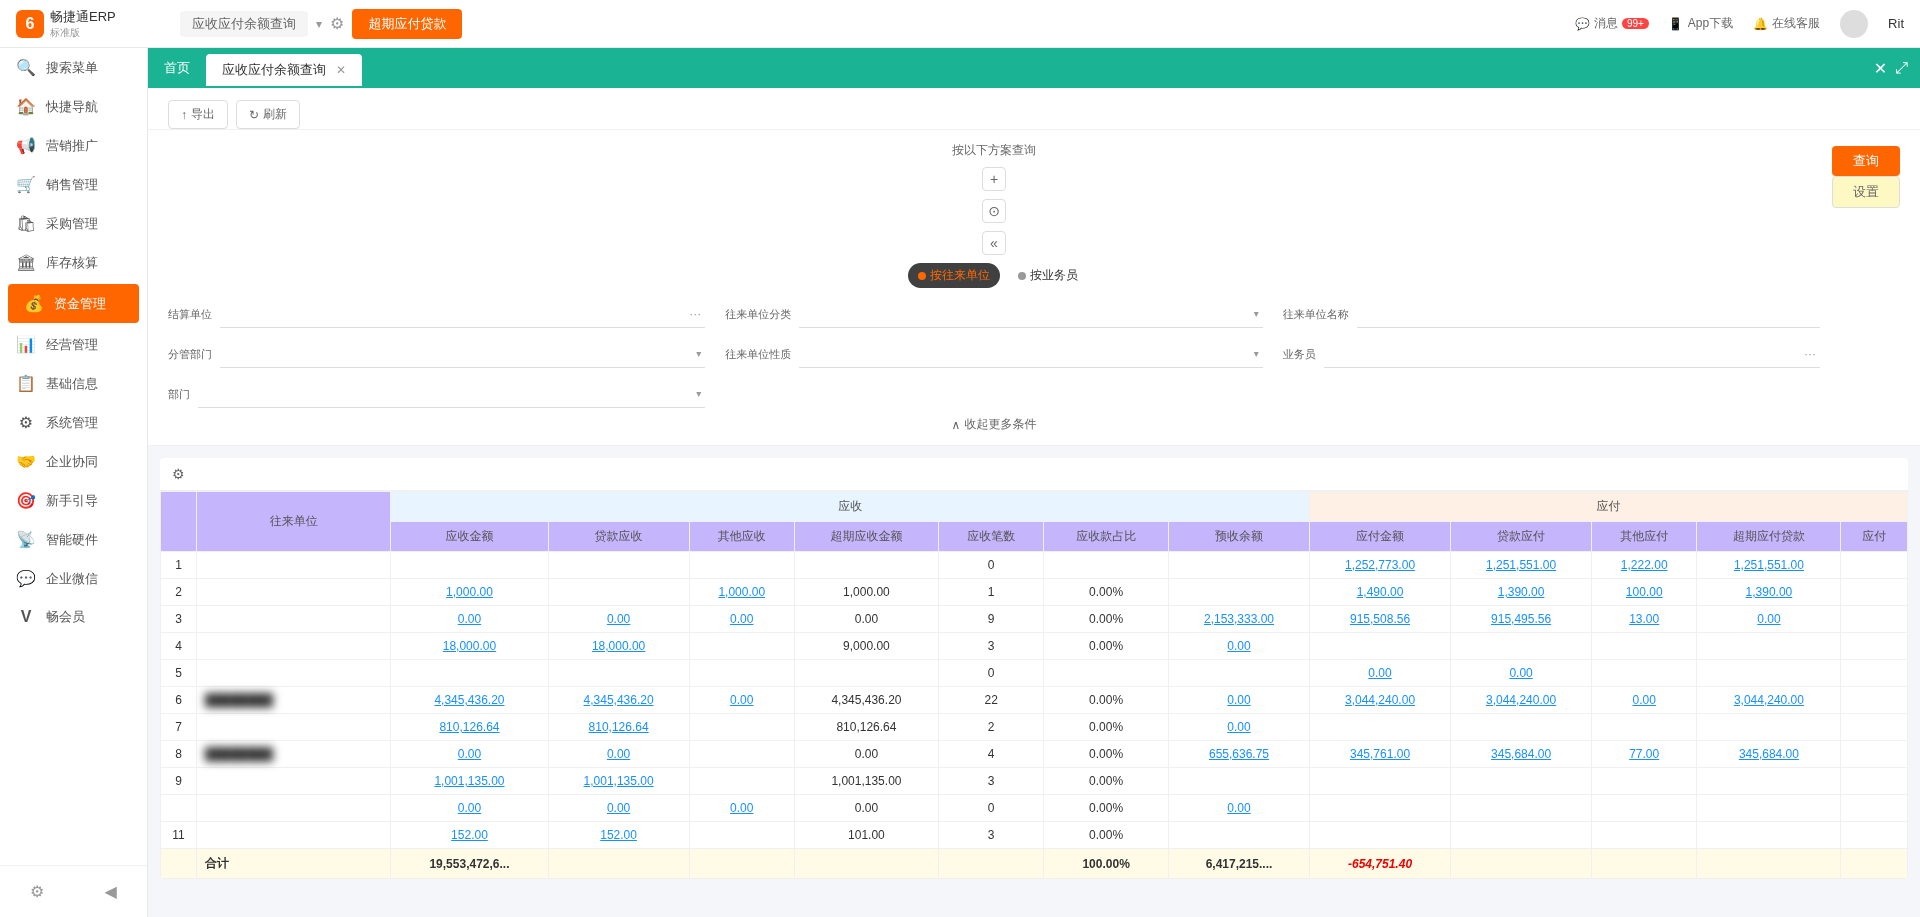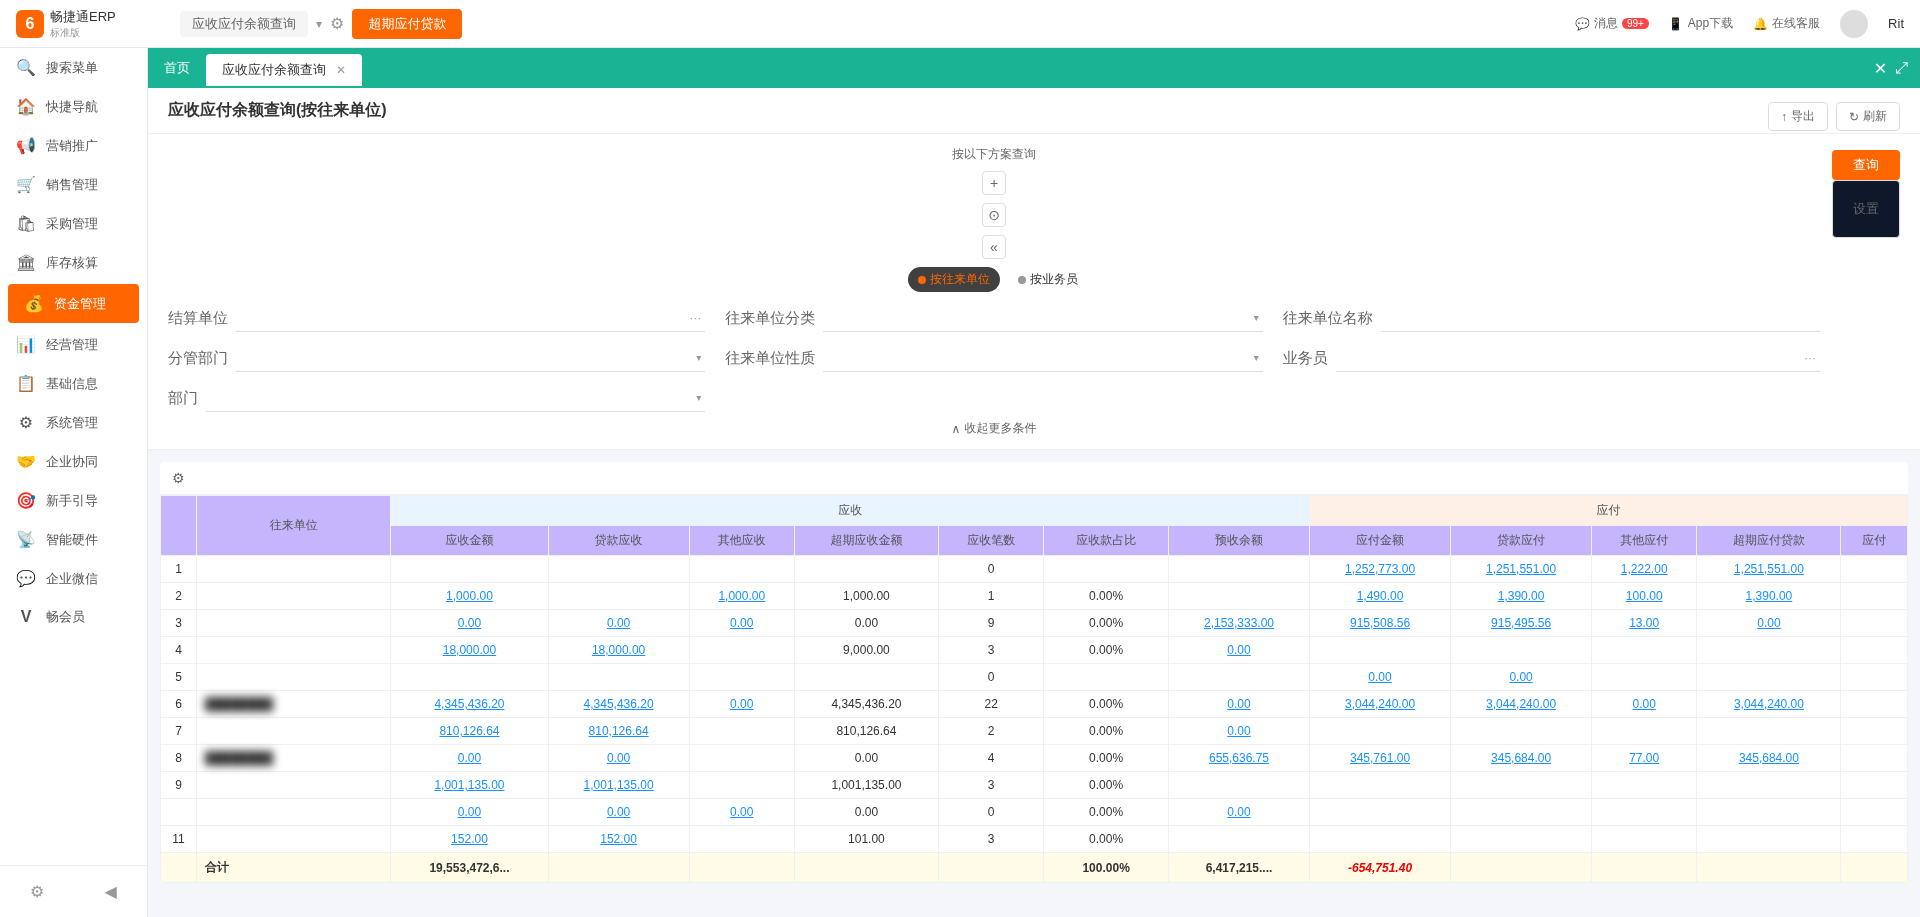--- a/index.html
+++ b/index.html
@@ -237,21 +237,21 @@
     .filter-rows {
       display: grid;
       grid-template-columns: 1fr 1fr 1fr;
       gap: 12px 20px;
     }
     .filter-row {
       display: flex;
       align-items: center;
       gap: 8px;
     }
-    .filter-field-label { font-size: 15px; color: #666; white-space: nowrap; }
+    .filter-field-label { font-size: 11px; color: #666; white-space: nowrap; }
     .filter-input {
       flex: 1;
       height: 28px;
       border: none;
       border-bottom: 1px solid #ddd;
       background: transparent;
       font-size: 12px;
       padding: 0 4px;
       outline: none;
       color: #333;
@@ -274,24 +274,24 @@
     .btn-query {
       background: #ff6600;
       color: #fff;
       border: none;
       padding: 6px 20px;
       border-radius: 4px;
       cursor: pointer;
       font-size: 13px;
     }
     .btn-set {
-      background: #0f172a;
+      background: #fef9c3;
       color: #666;
       border: 1px solid #ddd;
-      padding: 19px 20px;
+      padding: 6px 20px;
       border-radius: 4px;
       cursor: pointer;
       font-size: 13px;
     }
     .filter-wrapper {
       position: relative;
     }
 
     
     .table-container {
@@ -442,21 +442,20 @@
     </div>
     <div class="tab-bar-right">
       <span class="tab-bar-btn">✕</span>
       <span class="tab-bar-btn">⤢</span>
     </div>
   </div>
 
   <div class="page-content">
 
     <div class="page-header">
-      <div class="page-title">应收应付余额查询(按往来单位)</div>
       <div class="page-header-actions">
         <button class="btn-export">
           <span>↑</span>
           <span>导出</span>
         </button>
         <button class="btn-refresh">
           <span>↻</span>
           <span>刷新</span>
         </button>
       </div>

